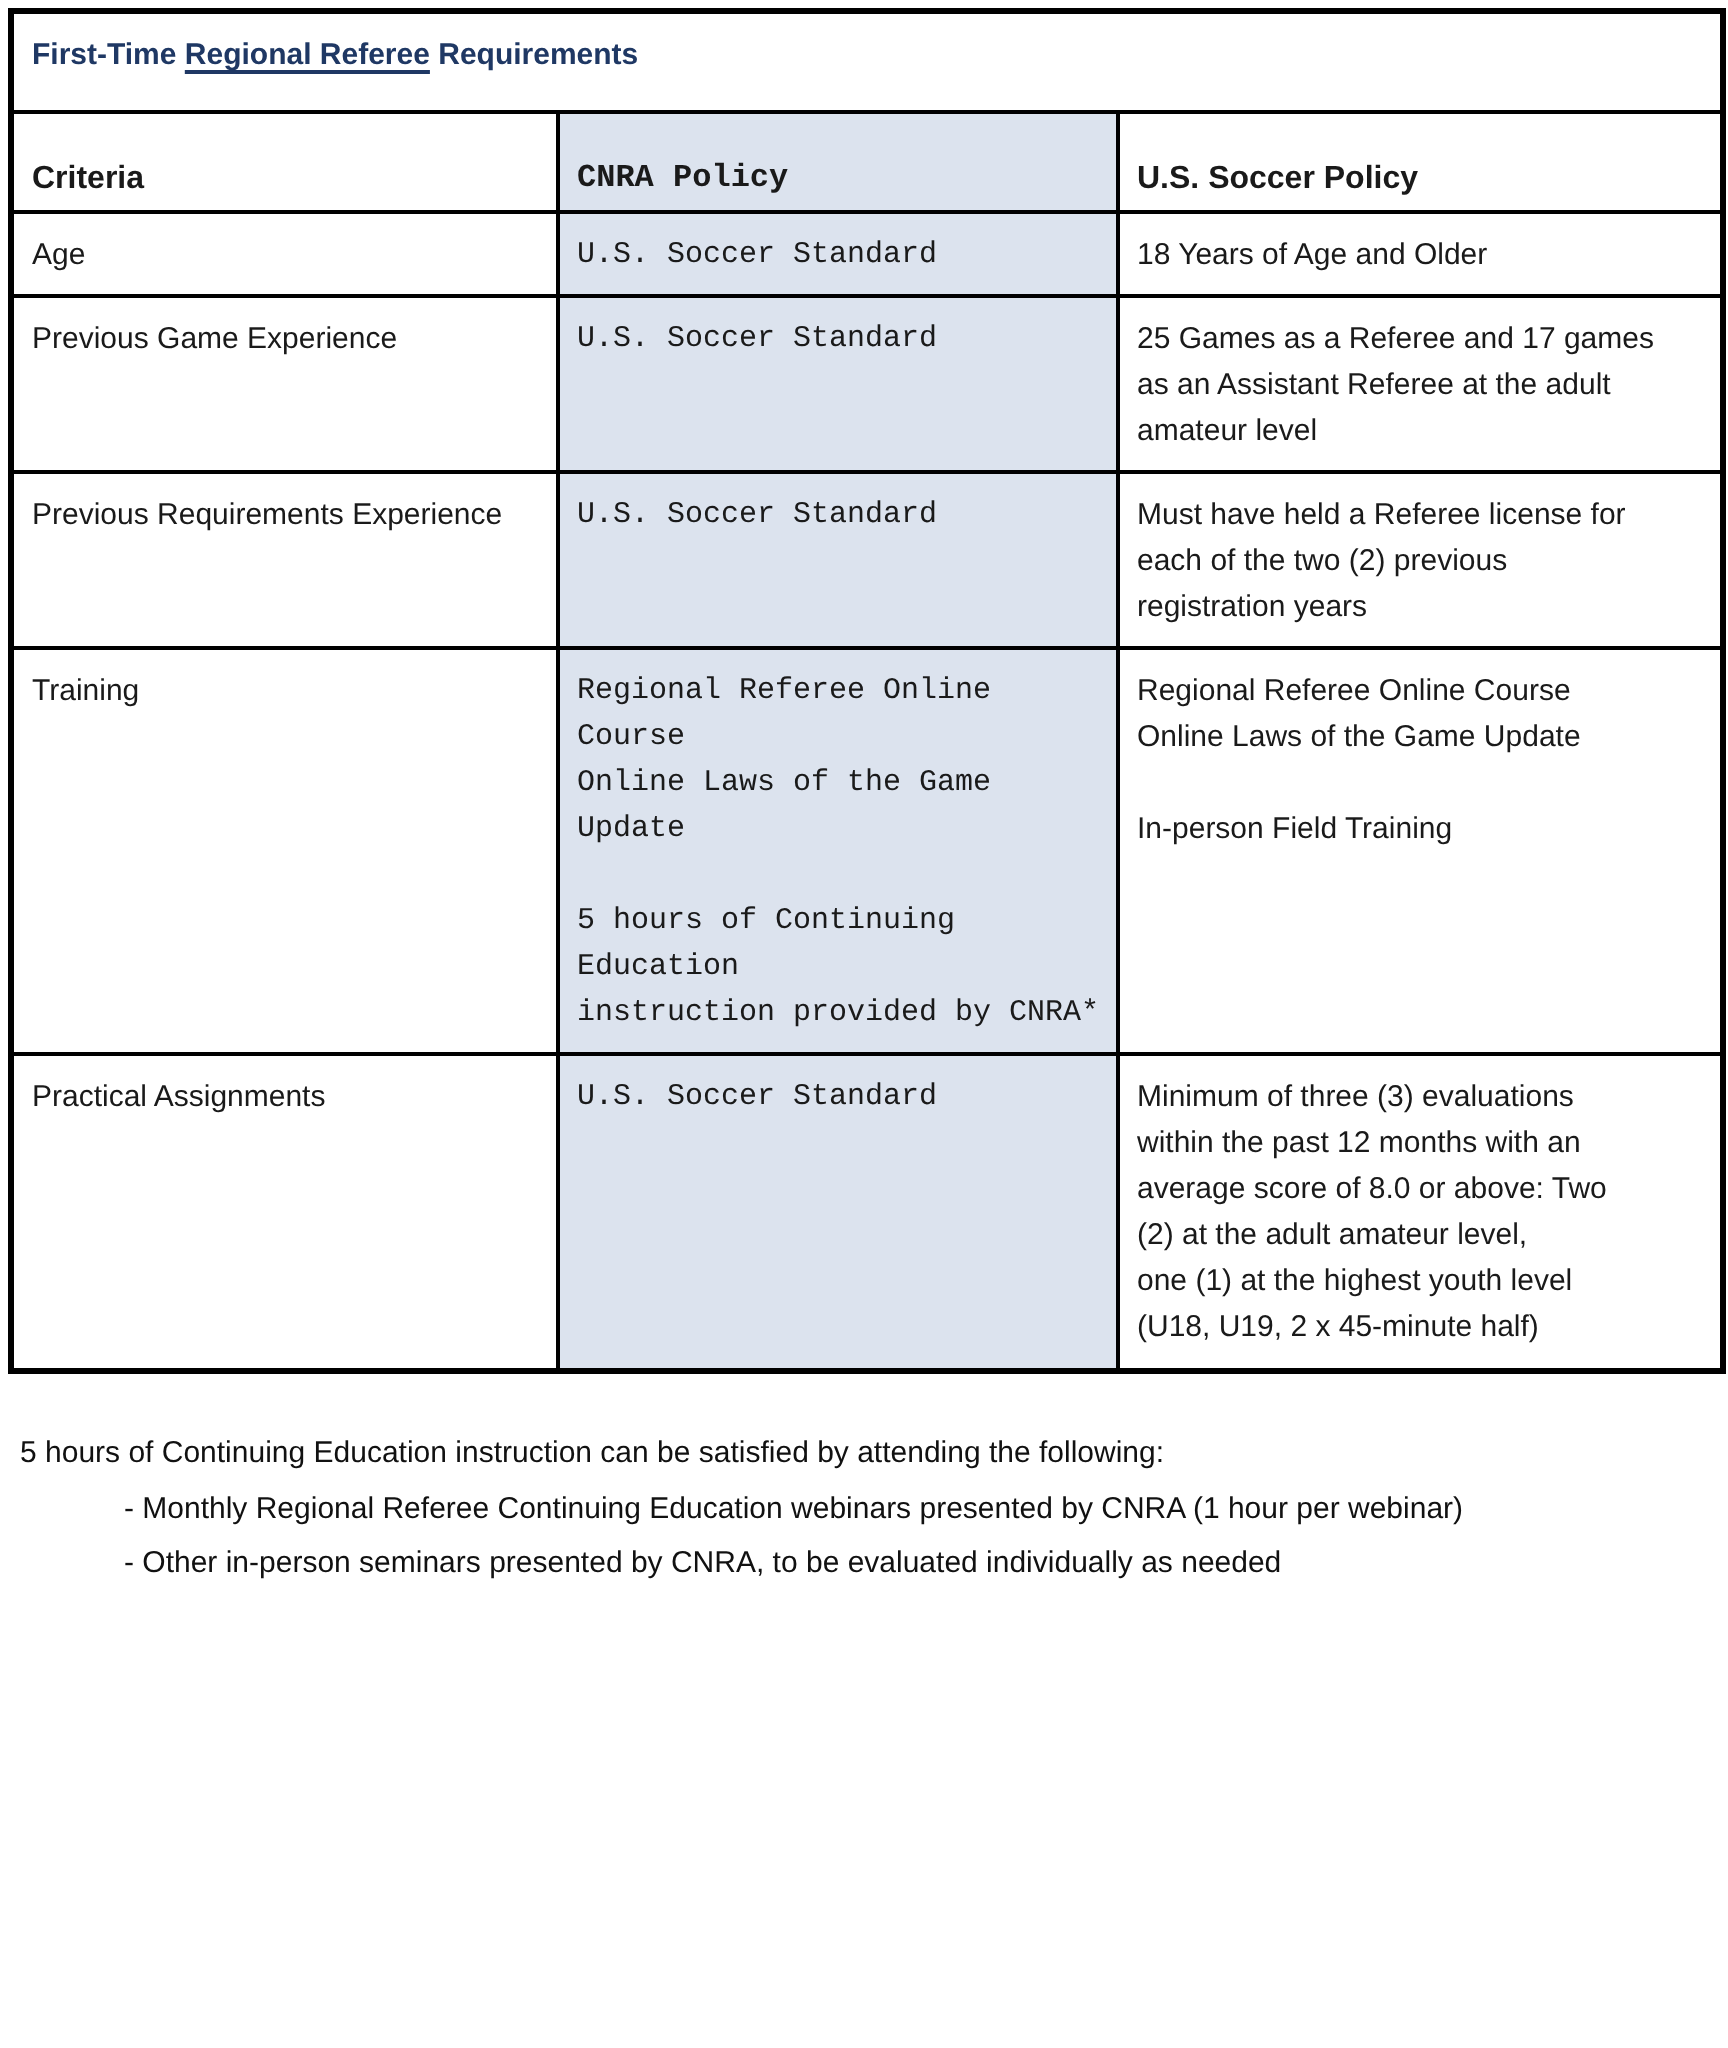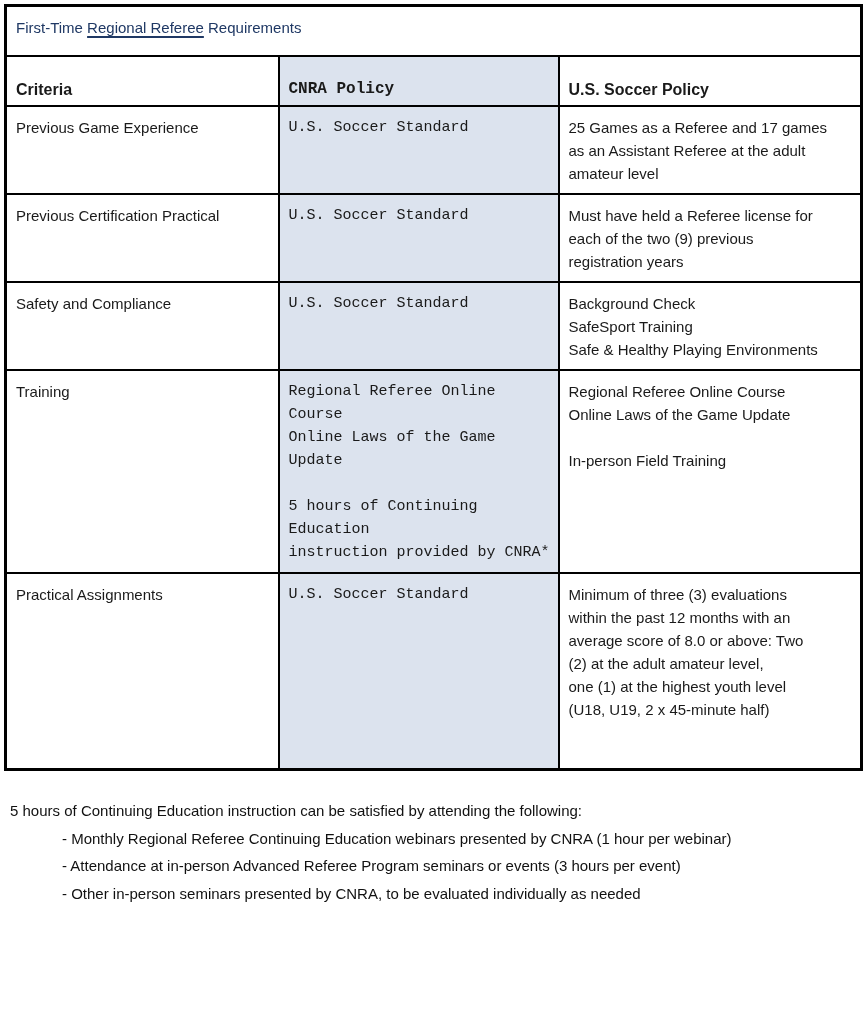--- a/index.html
+++ b/index.html
@@ -36,21 +36,21 @@
     line-height: 23px;
     white-space: pre-line;
     overflow: hidden;
   }
   td.title-cell {
     height: 50px;
     text-align: center;
     vertical-align: middle;
     padding: 4px 0 6px 0;
     font-size: 22px;
-    font-weight: normal;
+    font-weight: bold;
     color: var(--title-color);
     white-space: normal;
   }
   .title-underline {
     text-decoration: underline;
     text-decoration-thickness: 2px;
     text-underline-offset: 3px;
   }
   tr.header-row th {
     height: 42px;
@@ -59,21 +59,21 @@
     vertical-align: middle;
     padding-top: 21px; padding-bottom: 4px;
   }
   .shade { background: var(--shade); font-family: Liberation Mono, monospace; }
   tr.r-age td        { height: 39px;  }
   tr.r-game td       { height: 84px;  }
   tr.r-cert td       { height: 83px;  }
   tr.r-safety td     { height: 84px;  }
   tr.r-training td   { height: 132px; }
   tr.r-fitness td    { height: 109px; }
-  tr.r-practical td  { height: 197px; }
+  tr.r-practical td  { height: 159px; }
   .footnote {
     margin: 26px 0 0 6px;
     font-size: 15px;
     line-height: 27.5px;
     color: #111;
   }
   .footnote ul {
     list-style: none;
     margin-left: 52px;
   }
@@ -91,40 +91,38 @@
     </colgroup>
     <tbody>
       <tr>
         <td class="title-cell" colspan="3"><span>First-Time </span><span class="title-underline">Regional Referee</span><span> Requirements</span></td>
       </tr>
       <tr class="header-row">
         <th>Criteria</th>
         <th class="shade">CNRA Policy</th>
         <th>U.S. Soccer Policy</th>
       </tr>
+      <tr class="r-age">
+        <td>Age</td>
+        <td class="shade">U.S. Soccer Standard</td>
+        <td>18 Years of Age and Older</td>
+      </tr>
       <tr class="r-game">
         <td>Previous Game Experience</td>
         <td class="shade">U.S. Soccer Standard</td>
         <td>25 Games as a Referee and 17 games
 as an Assistant Referee at the adult
 amateur level</td>
       </tr>
       <tr class="r-cert">
-        <td>Previous Certification Practical</td>
+        <td>Previous Requirements Experience</td>
         <td class="shade">U.S. Soccer Standard</td>
         <td>Must have held a Referee license for
-each of the two (9) previous
+each of the two (2) previous
 registration years</td>
-      </tr>
-      <tr class="r-safety">
-        <td>Safety and Compliance</td>
-        <td class="shade">U.S. Soccer Standard</td>
-        <td>Background Check
-SafeSport Training
-Safe &amp; Healthy Playing Environments</td>
       </tr>
       <tr class="r-training">
         <td>Training</td>
         <td class="shade">Regional Referee Online Course
 Online Laws of the Game Update
 
 5 hours of Continuing Education
 instruction provided by CNRA*</td>
         <td>Regional Referee Online Course
 Online Laws of the Game Update
@@ -141,18 +139,17 @@
 one (1) at the highest youth level
 (U18, U19, 2 x 45-minute half)</td>
       </tr>
     </tbody>
   </table>
 
   <div class="footnote">
     <div>5 hours of Continuing Education instruction can be satisfied by attending the following:</div>
     <ul>
       <li>- Monthly Regional Referee Continuing Education webinars presented by CNRA (1 hour per webinar)</li>
-      <li>- Attendance at in-person Advanced Referee Program seminars or events (3 hours per event)</li>
       <li>- Other in-person seminars presented by CNRA, to be evaluated individually as needed</li>
     </ul>
   </div>
 
 </div>
 
 </body></html>

